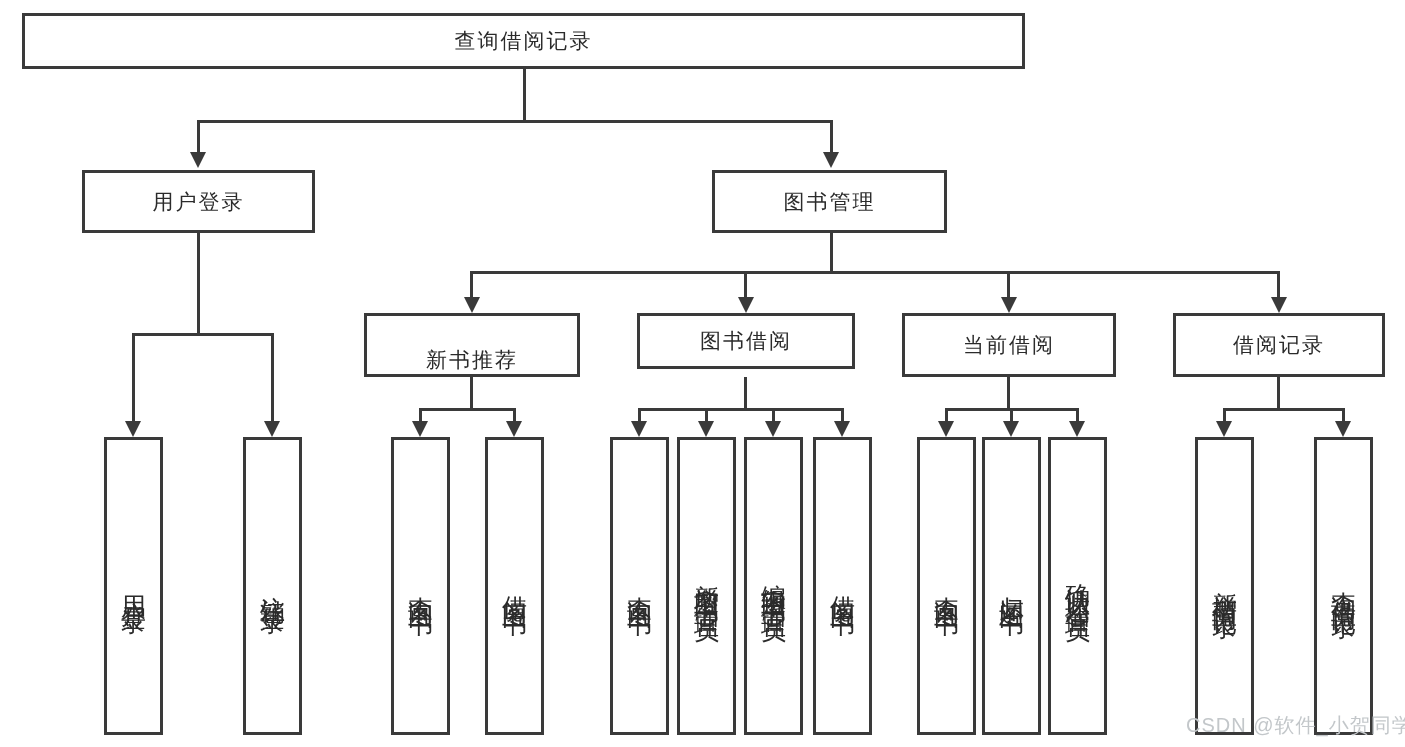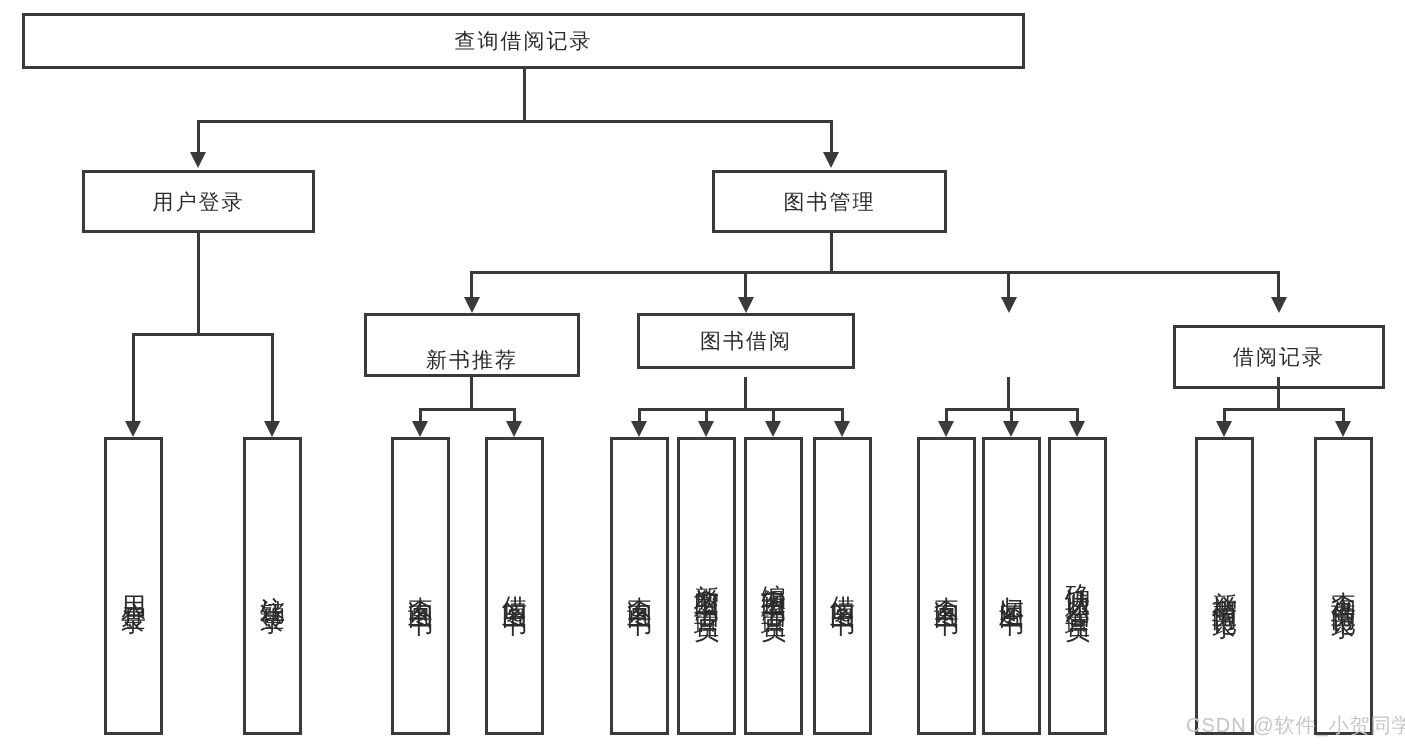--- a/index.html
+++ b/index.html
@@ -104,21 +104,24 @@
   <div class="arw" style="left:1001px;top:297px;"></div>
   <div class="ln lnv" style="left:1277px;top:271px;height:28px;"></div>
   <div class="arw" style="left:1271px;top:297px;"></div>
 
   <div class="node" style="left:364px;top:313px;width:216px;height:64px;align-items:flex-end;">
     <span>新书推荐</span>
   </div>
   <div class="node" style="left:637px;top:313px;width:218px;height:56px;">
     <span>图书借阅</span>
   </div>
-  <div class="node" style="left:1173px;top:325px;width:212px;height:64px;">
+  <div class="node" style="left:902px;top:313px;width:214px;height:64px;">
+    <span>当前借阅</span>
+  </div>
+  <div class="node" style="left:1173px;top:313px;width:212px;height:64px;">
     <span>借阅记录</span>
   </div>
 
   <div class="ln lnv" style="left:470px;top:377px;height:31px;"></div>
   <div class="ln lnh" style="left:419px;top:408px;width:97px;"></div>
   <div class="ln lnv" style="left:419px;top:408px;height:15px;"></div>
   <div class="arw" style="left:412px;top:421px;"></div>
   <div class="ln lnv" style="left:513px;top:408px;height:15px;"></div>
   <div class="arw" style="left:506px;top:421px;"></div>
 

